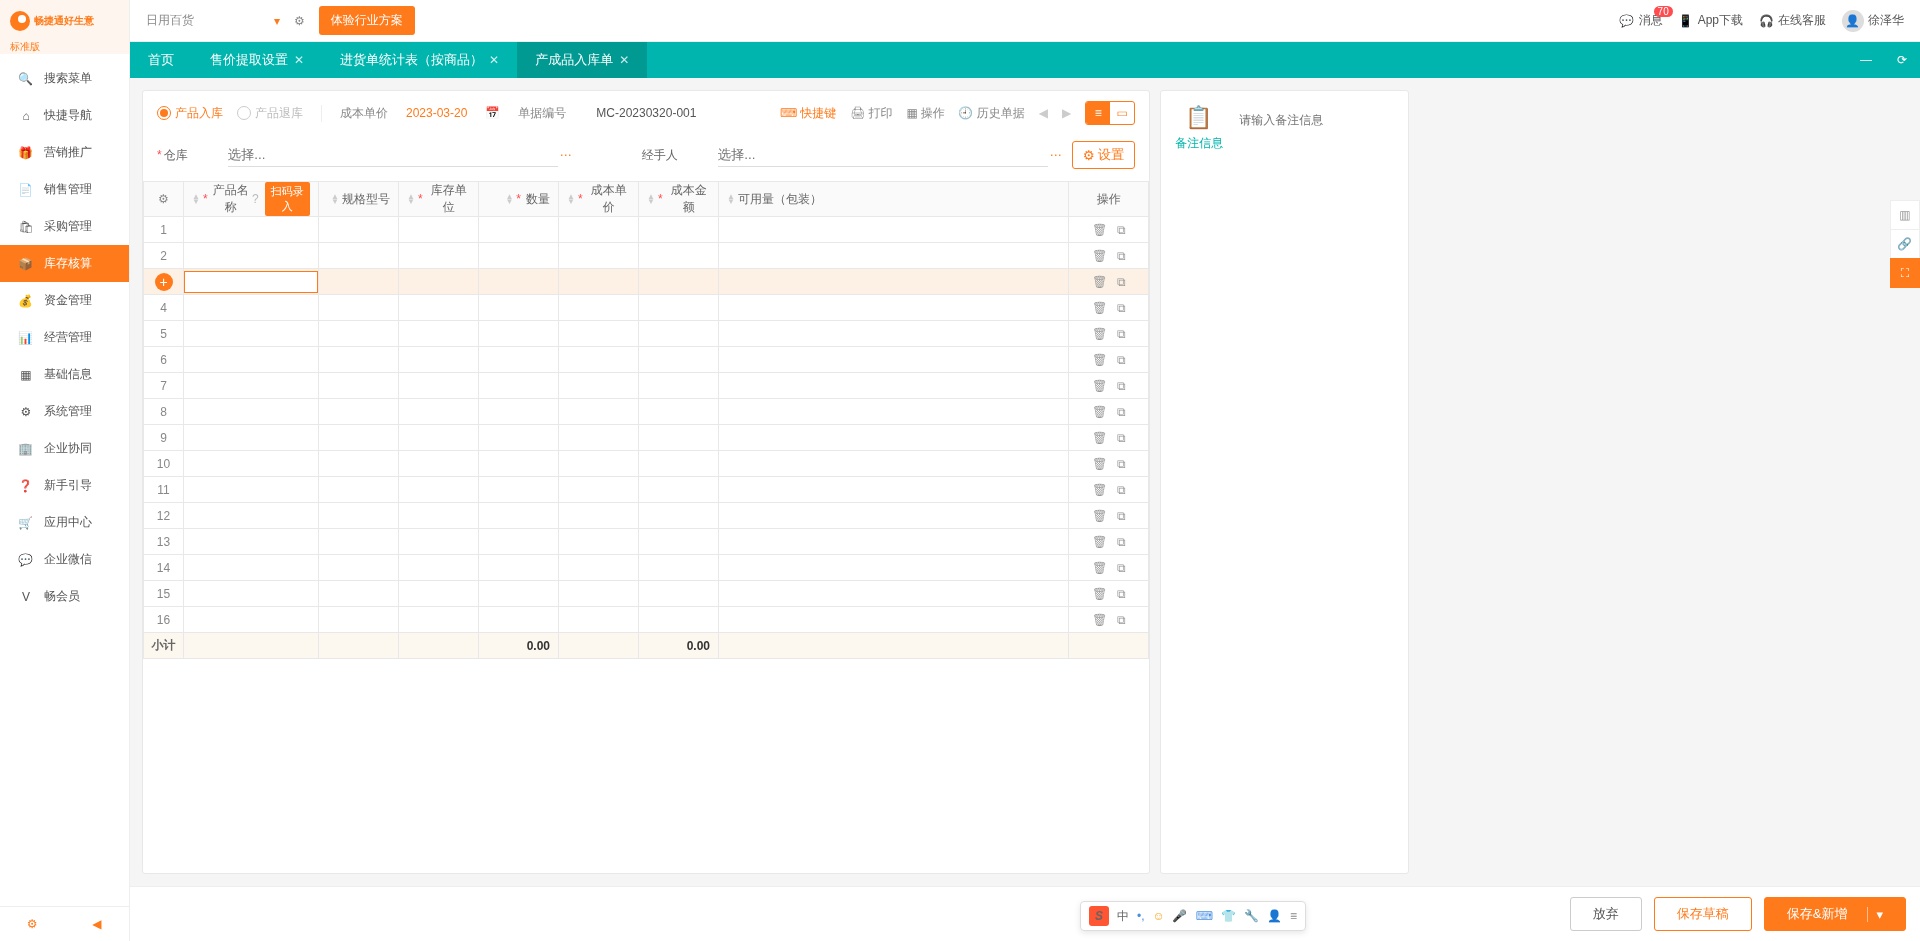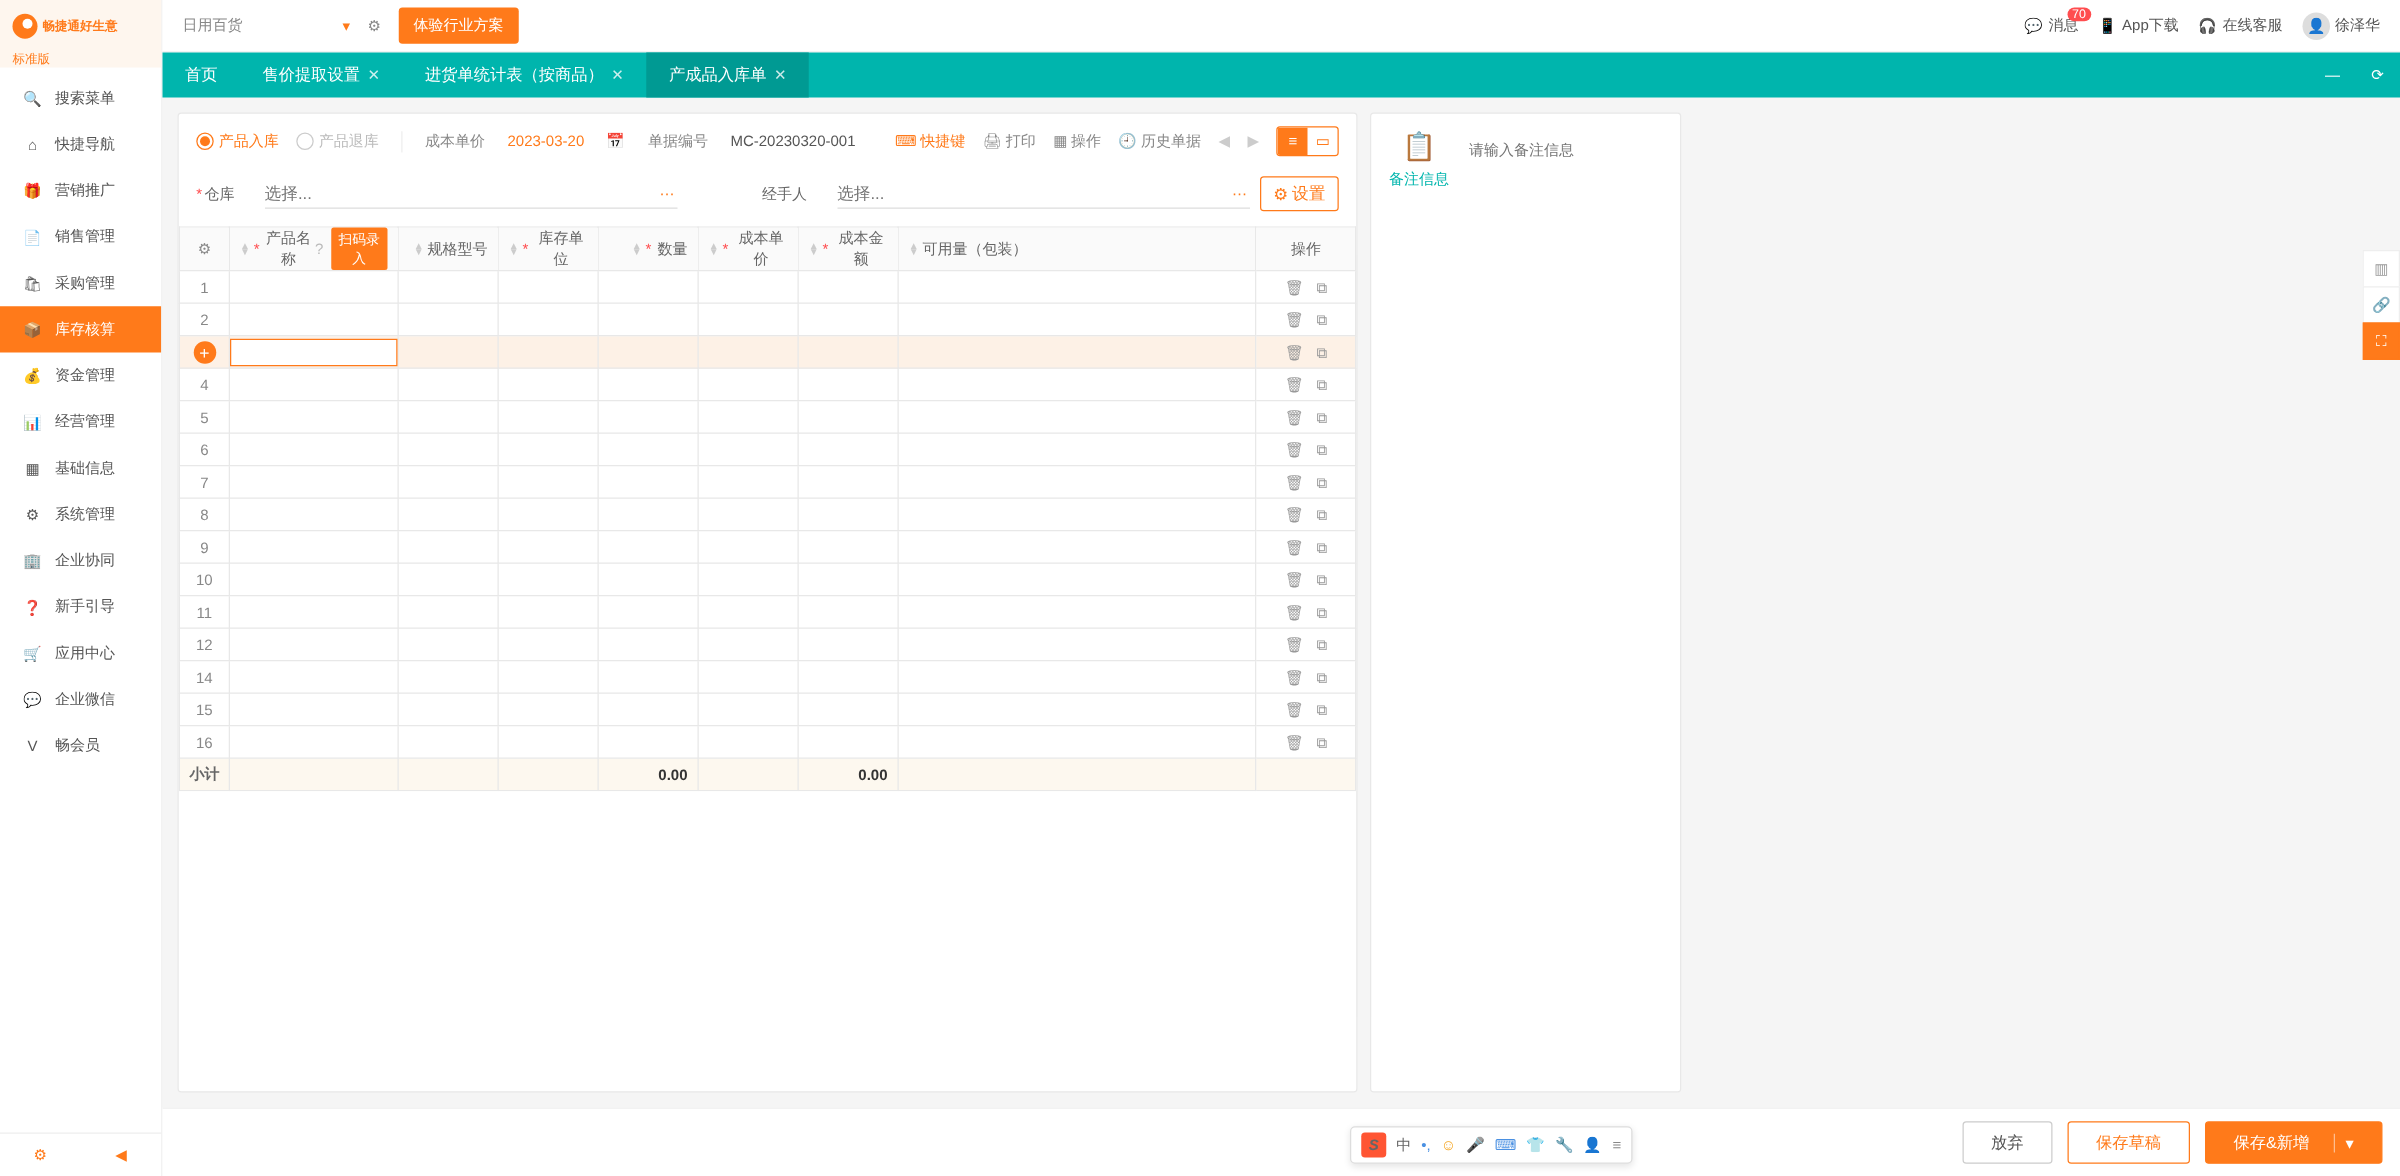--- a/index.html
+++ b/index.html
@@ -50,32 +50,32 @@
 .form-head { display: flex; align-items: center; padding: 10px 14px; gap: 18px; }
 .radio-group { display: flex; align-items: center; gap: 14px; border-right: 1px solid #eee; padding-right: 18px; }
 .radio { display: flex; align-items: center; gap: 4px; cursor: pointer; }
 .radio .dot { width: 14px; height: 14px; border: 1px solid #ff7a1a; border-radius: 50%; display: inline-flex; align-items: center; justify-content: center; }
 .radio.checked .dot::after { content: ''; width: 8px; height: 8px; background: #ff7a1a; border-radius: 50%; }
 .radio.unchecked .dot { border-color: #ccc; }
 .radio.checked span { color: #ff7a1a; }
 .radio.unchecked span { color: #bbb; }
 .fh-label { color: #888; }
 .fh-val { color: #ff7a1a; }
-.fh-val2 { color: #555; }
+.fh-val2 { color: #555; margin-left: 12px; }
 .form-head-right { margin-left: auto; display: flex; align-items: center; gap: 14px; color: #888; }
 .form-head-right .link { cursor: pointer; display: flex; align-items: center; gap: 3px; }
 .form-head-right .link.orange { color: #ff7a1a; }
 .view-toggle { display: flex; border: 1px solid #ff7a1a; border-radius: 3px; overflow: hidden; }
 .view-toggle div { width: 24px; height: 22px; display: flex; align-items: center; justify-content: center; cursor: pointer; }
 .view-toggle .on { background: #ff7a1a; color: #fff; }
 .view-toggle .off { color: #ff7a1a; }
 
 
 .selectors { display: flex; align-items: center; padding: 6px 14px 12px; gap: 10px; }
-.sel-group { display: flex; align-items: center; gap: 4px; }
+.sel-group { display: flex; align-items: center; gap: 20px; }
 .req { color: #ff4d4f; margin-right: 2px; }
 .sel-label { color: #666; text-align: right; }
 .sel-input { border: none; border-bottom: 1px solid #ddd; padding: 4px 0; width: 330px; color: #bbb; background: transparent; cursor: pointer; margin-left: 20px; }
 .sel-more { color: #ff7a1a; margin-left: -18px; cursor: pointer; }
 .settings-btn { margin-left: auto; border: 1px solid #ff7a1a; color: #ff7a1a; background: #fff; padding: 4px 10px; border-radius: 3px; cursor: pointer; display: flex; align-items: center; gap: 3px; }
 
 
 .table-wrap { flex: 1; display: flex; flex-direction: column; overflow: hidden; }
 .grid { flex: 1; overflow: auto; }
 table { border-collapse: collapse; width: 100%; }
@@ -597,20 +597,36 @@
                     <td class="col-amt"></td>
                     <td class="col-avail"></td>
                     <td class="col-ops">
                       <div class="ops-cell">
                         <span>🗑</span>
                         <span>⧉</span>
                       </div>
                     </td>
                   </tr>
                   <tr>
+                    <td class="col-idx">13</td>
+                    <td class="col-name"></td>
+                    <td class="col-spec"></td>
+                    <td class="col-unit"></td>
+                    <td class="col-qty"></td>
+                    <td class="col-price"></td>
+                    <td class="col-amt"></td>
+                    <td class="col-avail"></td>
+                    <td class="col-ops">
+                      <div class="ops-cell">
+                        <span>🗑</span>
+                        <span>⧉</span>
+                      </div>
+                    </td>
+                  </tr>
+                  <tr>
                     <td class="col-idx">14</td>
                     <td class="col-name"></td>
                     <td class="col-spec"></td>
                     <td class="col-unit"></td>
                     <td class="col-qty"></td>
                     <td class="col-price"></td>
                     <td class="col-amt"></td>
                     <td class="col-avail"></td>
                     <td class="col-ops">
                       <div class="ops-cell">

